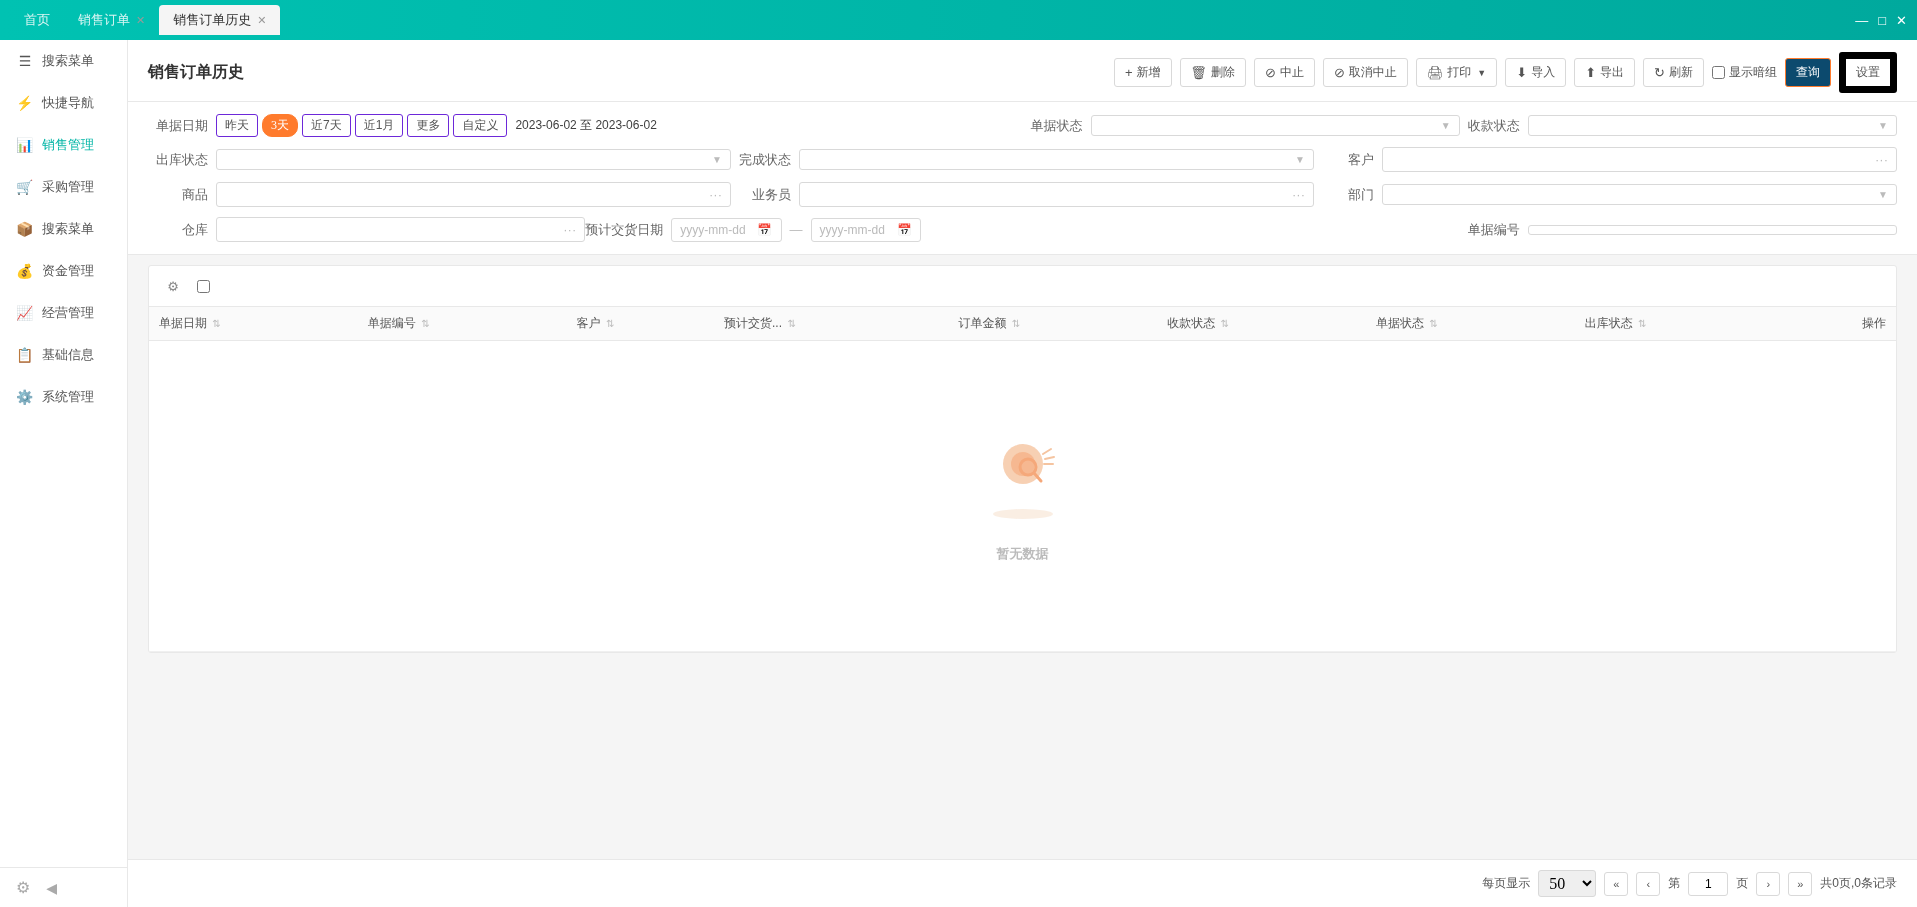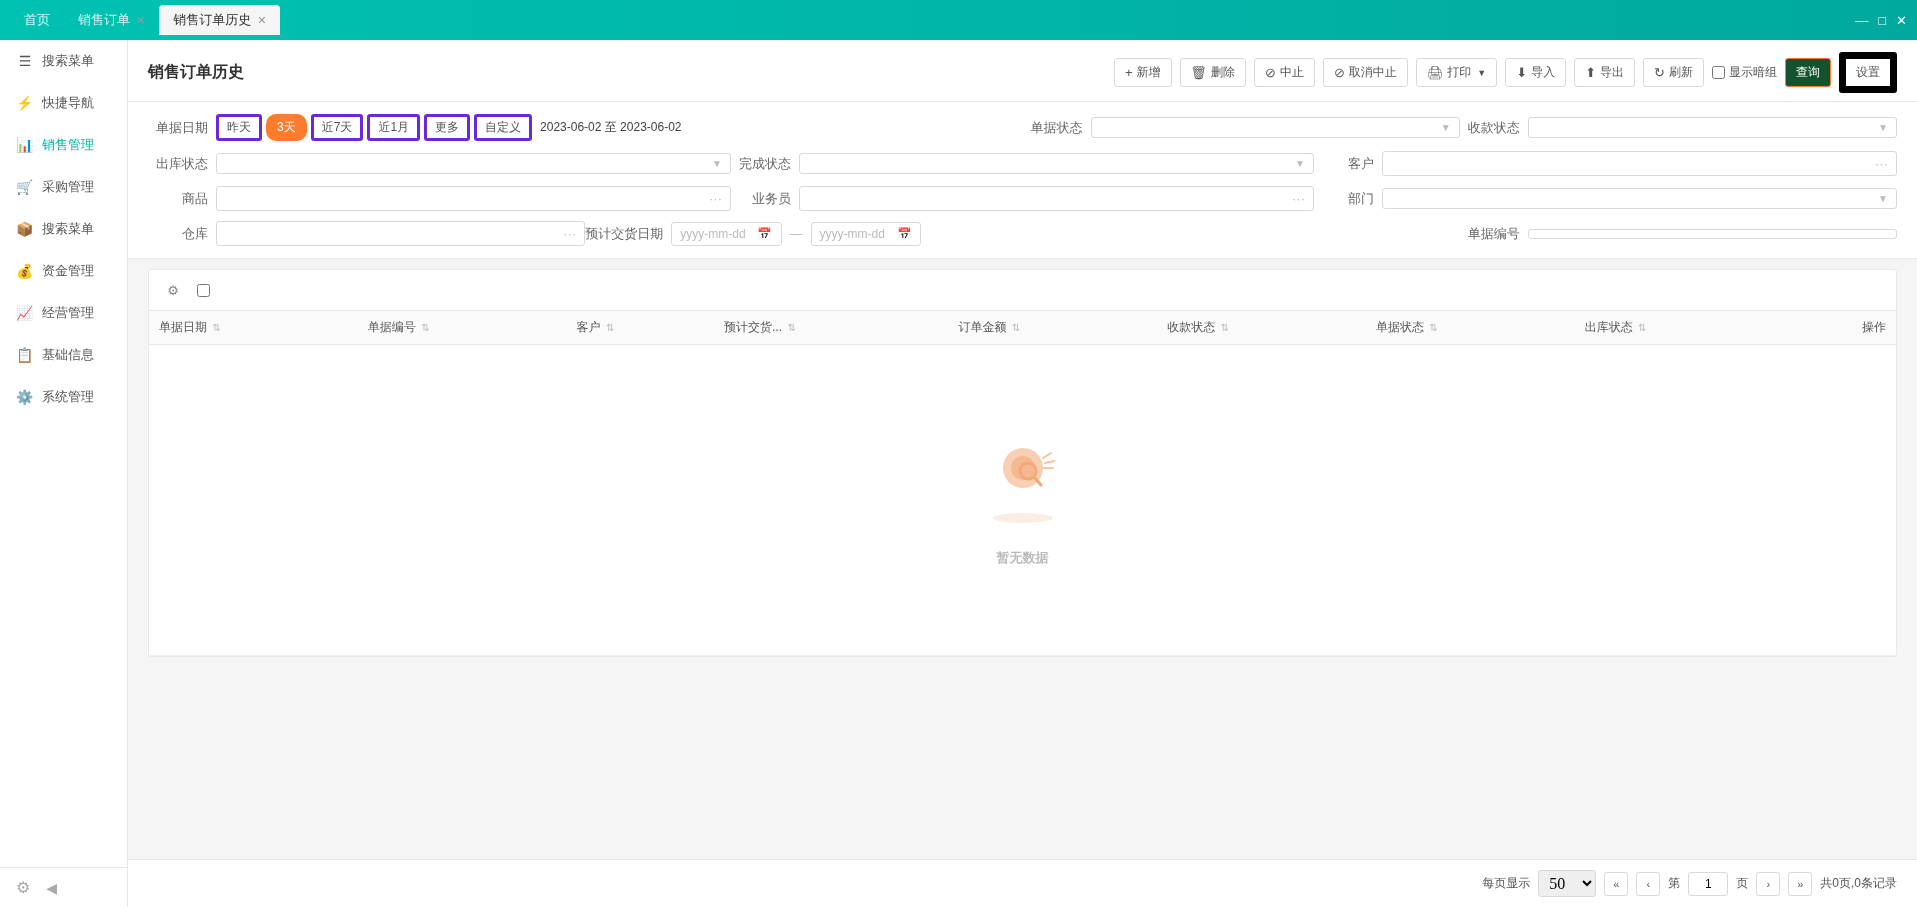--- a/index.html
+++ b/index.html
@@ -114,21 +114,21 @@
       align-items: center;
       gap: 4px;
       padding: 5px 10px;
       border: 1px solid #d9d9d9;
       border-radius: 3px;
       background: white;
       cursor: pointer;
       font-size: 12px;
       color: #555;
     }
-    .toolbar-btn.primary { background: #14532d; color: white; border-color: #ff7b2d; }
+    .toolbar-btn.primary { background: #0c4a6e; color: white; border-color: #ff7b2d; }
     .toolbar-btn .btn-icon { font-size: 13px; }
     .checkbox-label { display: flex; align-items: center; gap: 4px; font-size: 12px; color: #555; }
 
     
     .filter-section {
       background: white;
       padding: 12px 20px;
       border-bottom: 1px solid #e8e8e8;
     }
     .filter-row {
@@ -157,32 +157,33 @@
       align-items: center;
       gap: 4px;
     }
     .date-quick-btns {
       display: flex;
       align-items: center;
       gap: 4px;
     }
     .date-quick-btn {
       padding: 2px 8px;
-      border: 3px solid #6d28d9;
+      border: 1px solid #6d28d9;
       border-radius: 3px;
       cursor: pointer;
       font-size: 12px;
       color: #555;
       background: white;
     }
     .date-quick-btn.active {
       background: #ff7b2d;
       color: white;
       border-color: #ff7b2d;
       border-radius: 10px;
+      font-family: Liberation Serif, serif;
     }
     .date-range {
       font-size: 12px;
       color: #404040;
       margin-left: 4px;
     }
     .select-control {
       border: 1px solid #d9d9d9;
       border-radius: 3px;
       padding: 4px 8px;

